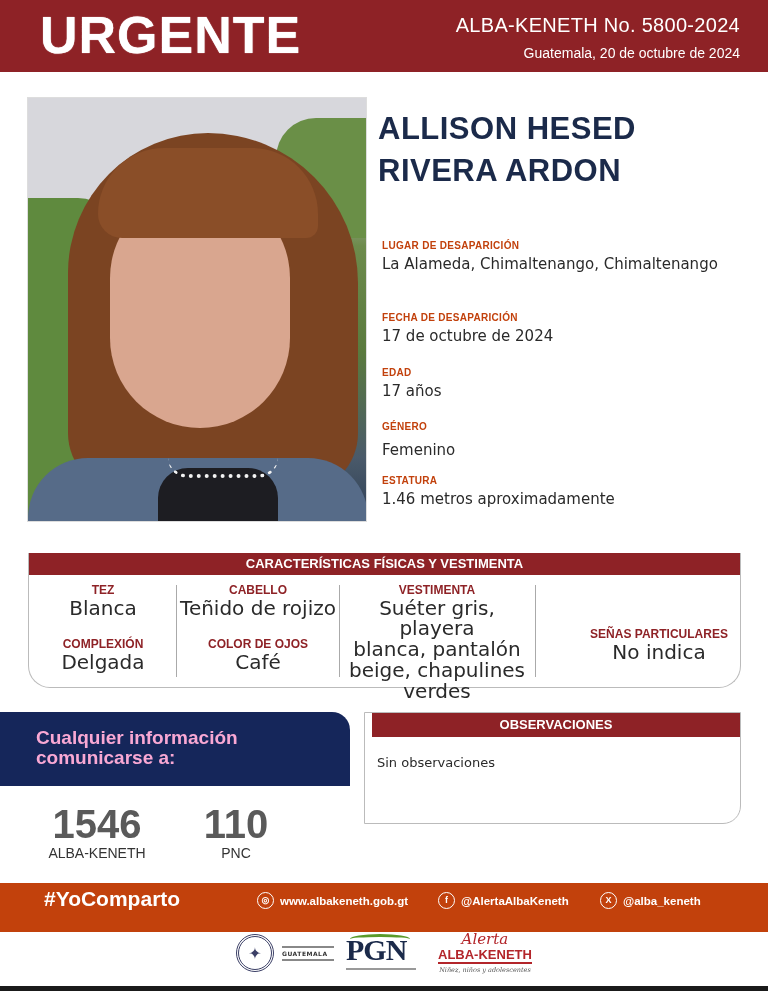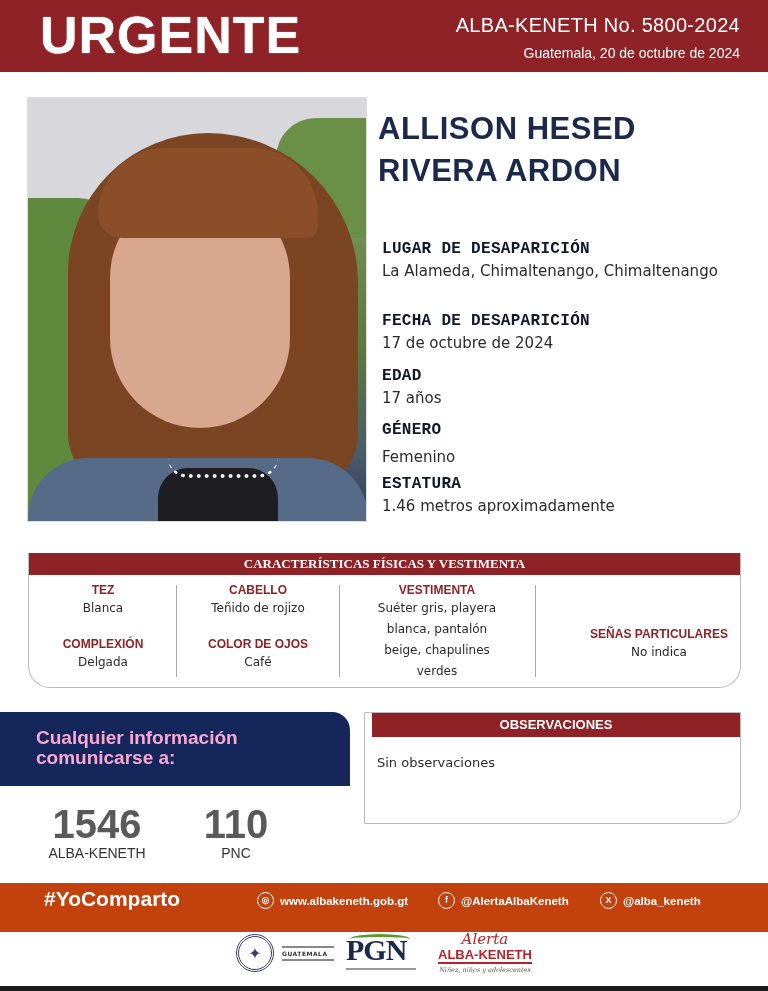--- a/index.html
+++ b/index.html
@@ -41,38 +41,38 @@
   .photo .shirt { position:absolute; left:130px; top:370px; width:120px; height:60px; background:#1d1d22; border-radius: 30px 30px 0 0; }
   .photo .necklace { position:absolute; left:140px; top:360px; width:110px; height:20px; border-bottom: 4px dotted #f2f2f2; border-radius: 0 0 50px 50px; }
 
   .name {
     position: absolute; left: 378px; top: 108px;
     font-family: "Liberation Sans", sans-serif; font-weight: 900; font-size: 31px;
     line-height: 42px; color: #1b2a4a; letter-spacing: 0.5px;
   }
   .field { position: absolute; left: 382px; }
   .field .label {
-    font-family: Liberation Mono, monospace; font-weight: 900; font-size: 16px;
-    color: #0f172a; letter-spacing: 0.3px;
+    font-family: Liberation Sans, sans-serif; font-weight: 900; font-size: 10px;
+    color: #c2410c; letter-spacing: 0.3px;
   }
   .field .value { font-size: 15px; color: #2a2a2a; margin-top: 4px; }
 
   .chars {
     position: absolute; left: 28px; top: 553px; width: 713px; height: 135px;
     border: 1px solid #bbb; border-top: none; border-radius: 0 0 22px 22px;
   }
   .chars .bar {
     height: 22px; background: #8e2226; color: #fff; text-align: center;
-    font-family: Liberation Serif, serif; font-weight: 700; font-size: 13px; line-height: 22px;
+    font-family: Liberation Sans, sans-serif; font-weight: 700; font-size: 13px; line-height: 22px;
   }
   .chars .col { position: absolute; top: 30px; text-align: center; }
   .chars .col .lbl {
     font-family: "Liberation Sans", sans-serif; font-weight: 900; font-size: 12px; color: #8e2226;
   }
-  .chars .col .val { font-size: 12px; color: #2a2a2a; line-height: 20px; margin-top: 1px; }
+  .chars .col .val { font-size: 20px; color: #2a2a2a; line-height: 20px; margin-top: 1px; }
   .chars .sep { position: absolute; top: 32px; width: 1px; height: 92px; background: #aaa; }
 
   .contact-box {
     position: absolute; left: 0; top: 712px; width: 350px; height: 74px;
     background: #15265a; color: #f9a8d4; border-radius: 0 18px 0 0;
   }
   .contact-box .txt {
     position: absolute; left: 36px; top: 16px;
     font-family: "Liberation Sans", sans-serif; font-weight: 700; font-size: 19px; line-height: 20px;
   }

